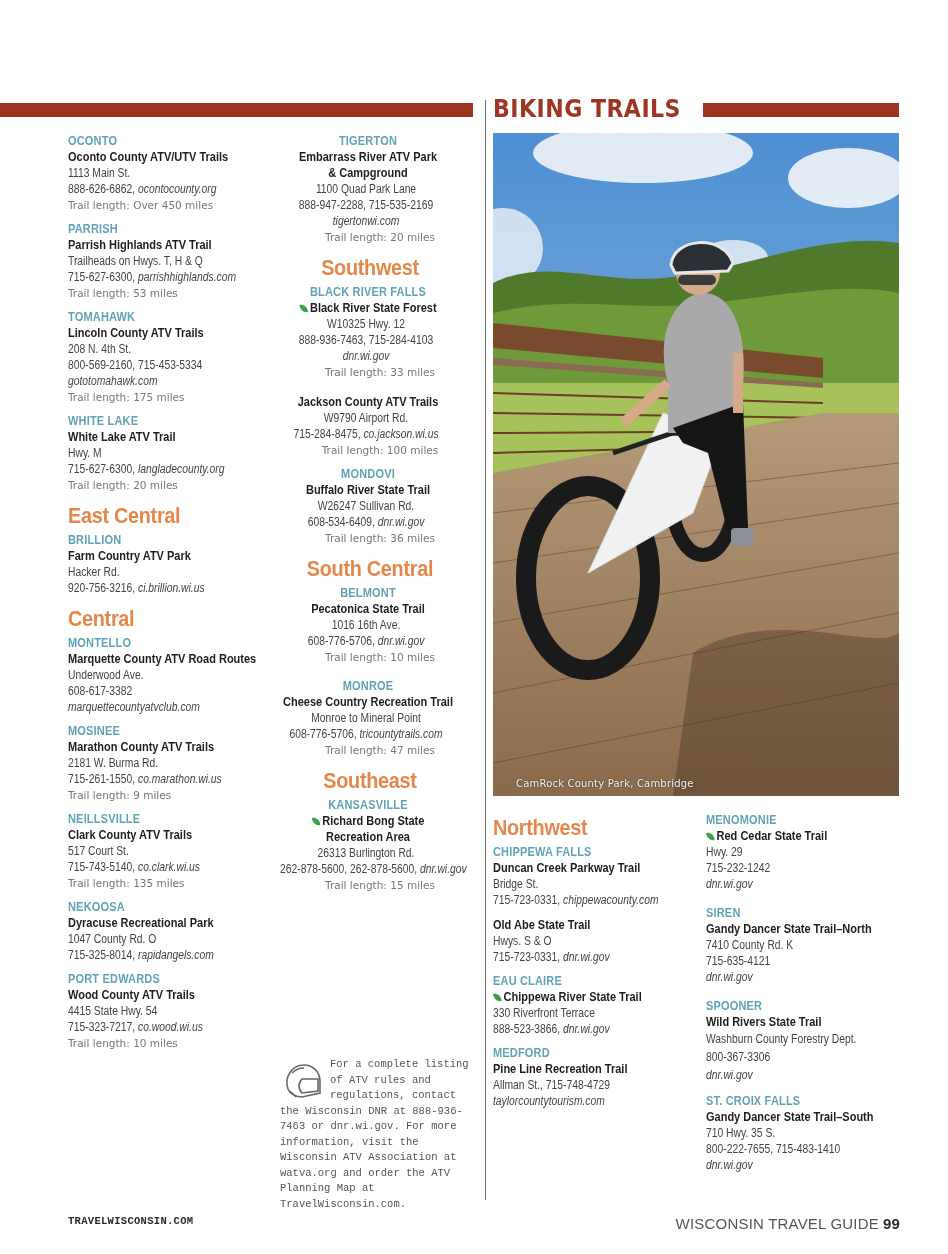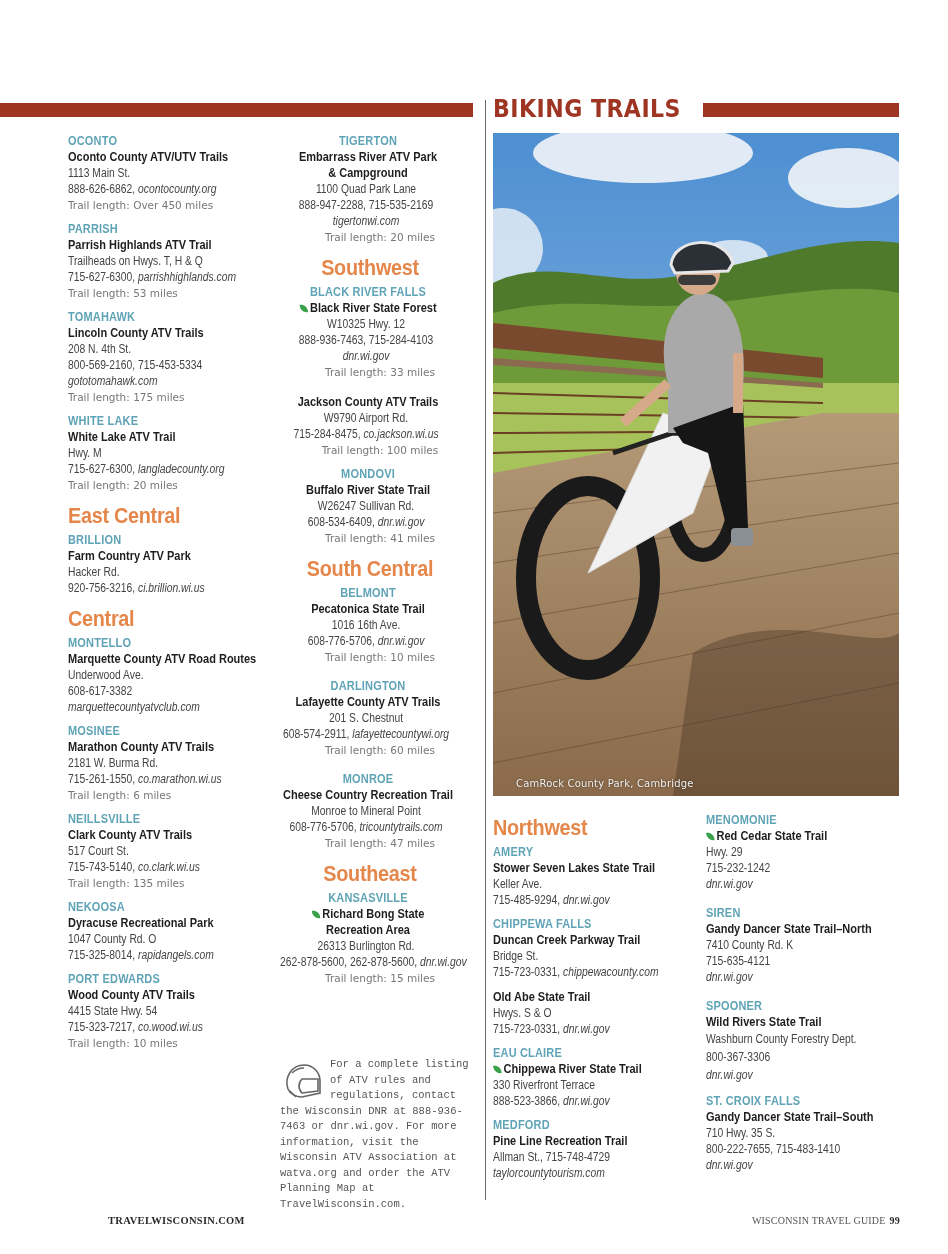--- a/index.html
+++ b/index.html
@@ -31,22 +31,22 @@
     
     .photo { position: absolute; left: 493px; top: 133px; width: 406px; height: 663px; overflow: hidden; background: #7fb0dc; }
     .photo svg { display: block; }
     .caption { position: absolute; left: 500px; top: 778px; font-family: "DejaVu Sans", sans-serif; font-size: 10px; color: #f2f2f2; letter-spacing: 0.2px; text-shadow: 0 0 2px rgba(0,0,0,.5); margin-left: 16px; }
 
     
     .note { position: absolute; left: 280px; top: 1057px; width: 200px; font-family: Liberation Mono, monospace; font-size: 10.5px; line-height: 15.5px; color: #555; }
     .note-icon { float: left; width: 44px; height: 44px; margin: 2px 6px 0 0; }
 
     
-    .footer-left { position: absolute; left: 68px; top: 1215px; font-family: Liberation Serif, serif; font-weight: bold; font-size: 10.5px; color: #2a2a2a; letter-spacing: 0.3px; margin-left: 40px; }
-    .footer-right { position: absolute; right: 48px; top: 1215px; font-family: Liberation Serif, serif; font-size: 10px; color: #555; letter-spacing: 0.2px; }
+    .footer-left { position: absolute; left: 68px; top: 1215px; font-family: Liberation Mono, monospace; font-weight: bold; font-size: 10.5px; color: #2a2a2a; letter-spacing: 0.3px; }
+    .footer-right { position: absolute; right: 48px; top: 1215px; font-family: Liberation Sans, sans-serif; font-size: 15px; color: #555; letter-spacing: 0.2px; }
     .footer-right b { color: #2a2a2a; margin-left: 4px; }
   </style>
 </head>
 <body>
 
 <div class="band-left"></div>
 <div class="section-title">BIKING TRAILS</div>
 <div class="band-right"></div>
 <div class="vrule"></div>
 
@@ -95,21 +95,21 @@
     <div class="trail">Marquette County ATV Road Routes</div>
     <div class="line">Underwood Ave.</div>
     <div class="line">608-617-3382</div>
     <div class="line url">marquettecountyatvclub.com</div>
   </div>
   <div class="entry">
     <div class="city">MOSINEE</div>
     <div class="trail">Marathon County ATV Trails</div>
     <div class="line">2181 W. Burma Rd.</div>
     <div class="line"><span>715-261-1550, </span><span class="url">co.marathon.wi.us</span></div>
-    <div class="len">Trail length: 6 miles</div>
+    <div class="len">Trail length: 9 miles</div>
   </div>
   <div class="entry">
     <div class="city">NEILLSVILLE</div>
     <div class="trail">Clark County ATV Trails</div>
     <div class="line">517 Court St.</div>
     <div class="line"><span>715-743-5140, </span><span class="url">co.clark.wi.us</span></div>
     <div class="len">Trail length: 135 miles</div>
   </div>
   <div class="entry">
     <div class="city">NEKOOSA</div>
@@ -152,37 +152,30 @@
     <div class="trail">Jackson County ATV Trails</div>
     <div class="line">W9790 Airport Rd.</div>
     <div class="line"><span>715-284-8475, </span><span class="url">co.jackson.wi.us</span></div>
     <div class="len">Trail length: 100 miles</div>
   </div>
   <div class="entry" style="margin-top:0;">
     <div class="city">MONDOVI</div>
     <div class="trail">Buffalo River State Trail</div>
     <div class="line">W26247 Sullivan Rd.</div>
     <div class="line"><span>608-534-6409, </span><span class="url">dnr.wi.gov</span></div>
-    <div class="len">Trail length: 41 miles</div>
+    <div class="len">Trail length: 36 miles</div>
   </div>
 
   <div class="region">South Central</div>
   <div class="entry">
     <div class="city">BELMONT</div>
     <div class="trail">Pecatonica State Trail</div>
     <div class="line">1016 16th Ave.</div>
     <div class="line"><span>608-776-5706, </span><span class="url">dnr.wi.gov</span></div>
     <div class="len">Trail length: 10 miles</div>
-  </div>
-  <div class="entry" style="margin-top:14px;">
-    <div class="city">DARLINGTON</div>
-    <div class="trail">Lafayette County ATV Trails</div>
-    <div class="line">201 S. Chestnut</div>
-    <div class="line"><span>608-574-2911, </span><span class="url">lafayettecountywi.org</span></div>
-    <div class="len">Trail length: 60 miles</div>
   </div>
   <div class="entry" style="margin-top:14px;">
     <div class="city">MONROE</div>
     <div class="trail">Cheese Country Recreation Trail</div>
     <div class="line">Monroe to Mineral Point</div>
     <div class="line"><span>608-776-5706, </span><span class="url">tricountytrails.com</span></div>
     <div class="len">Trail length: 47 miles</div>
   </div>
 
   <div class="region">Southeast</div>
@@ -257,26 +250,20 @@
     <path d="M175 250 L130 290" stroke="#d7a98b" stroke-width="10"></path>
     <path d="M245 220 L245 280" stroke="#d7a98b" stroke-width="10"></path>
     <rect x="238" y="395" width="22" height="18" rx="4" fill="#8b8f96"></rect>
   </svg>
 </div>
 <div class="caption">CamRock County Park, Cambridge</div>
 
 <div class="col col3">
   <div class="region" style="margin-top:0">Northwest</div>
   <div class="entry">
-    <div class="city">AMERY</div>
-    <div class="trail">Stower Seven Lakes State Trail</div>
-    <div class="line">Keller Ave.</div>
-    <div class="line"><span>715-485-9294, </span><span class="url">dnr.wi.gov</span></div>
-  </div>
-  <div class="entry">
     <div class="city">CHIPPEWA FALLS</div>
     <div class="trail">Duncan Creek Parkway Trail</div>
     <div class="line">Bridge St.</div>
     <div class="line"><span>715-723-0331, </span><span class="url">chippewacounty.com</span></div>
   </div>
   <div class="entry">
     <div class="trail">Old Abe State Trail</div>
     <div class="line">Hwys. S &amp; O</div>
     <div class="line"><span>715-723-0331, </span><span class="url">dnr.wi.gov</span></div>
   </div>

